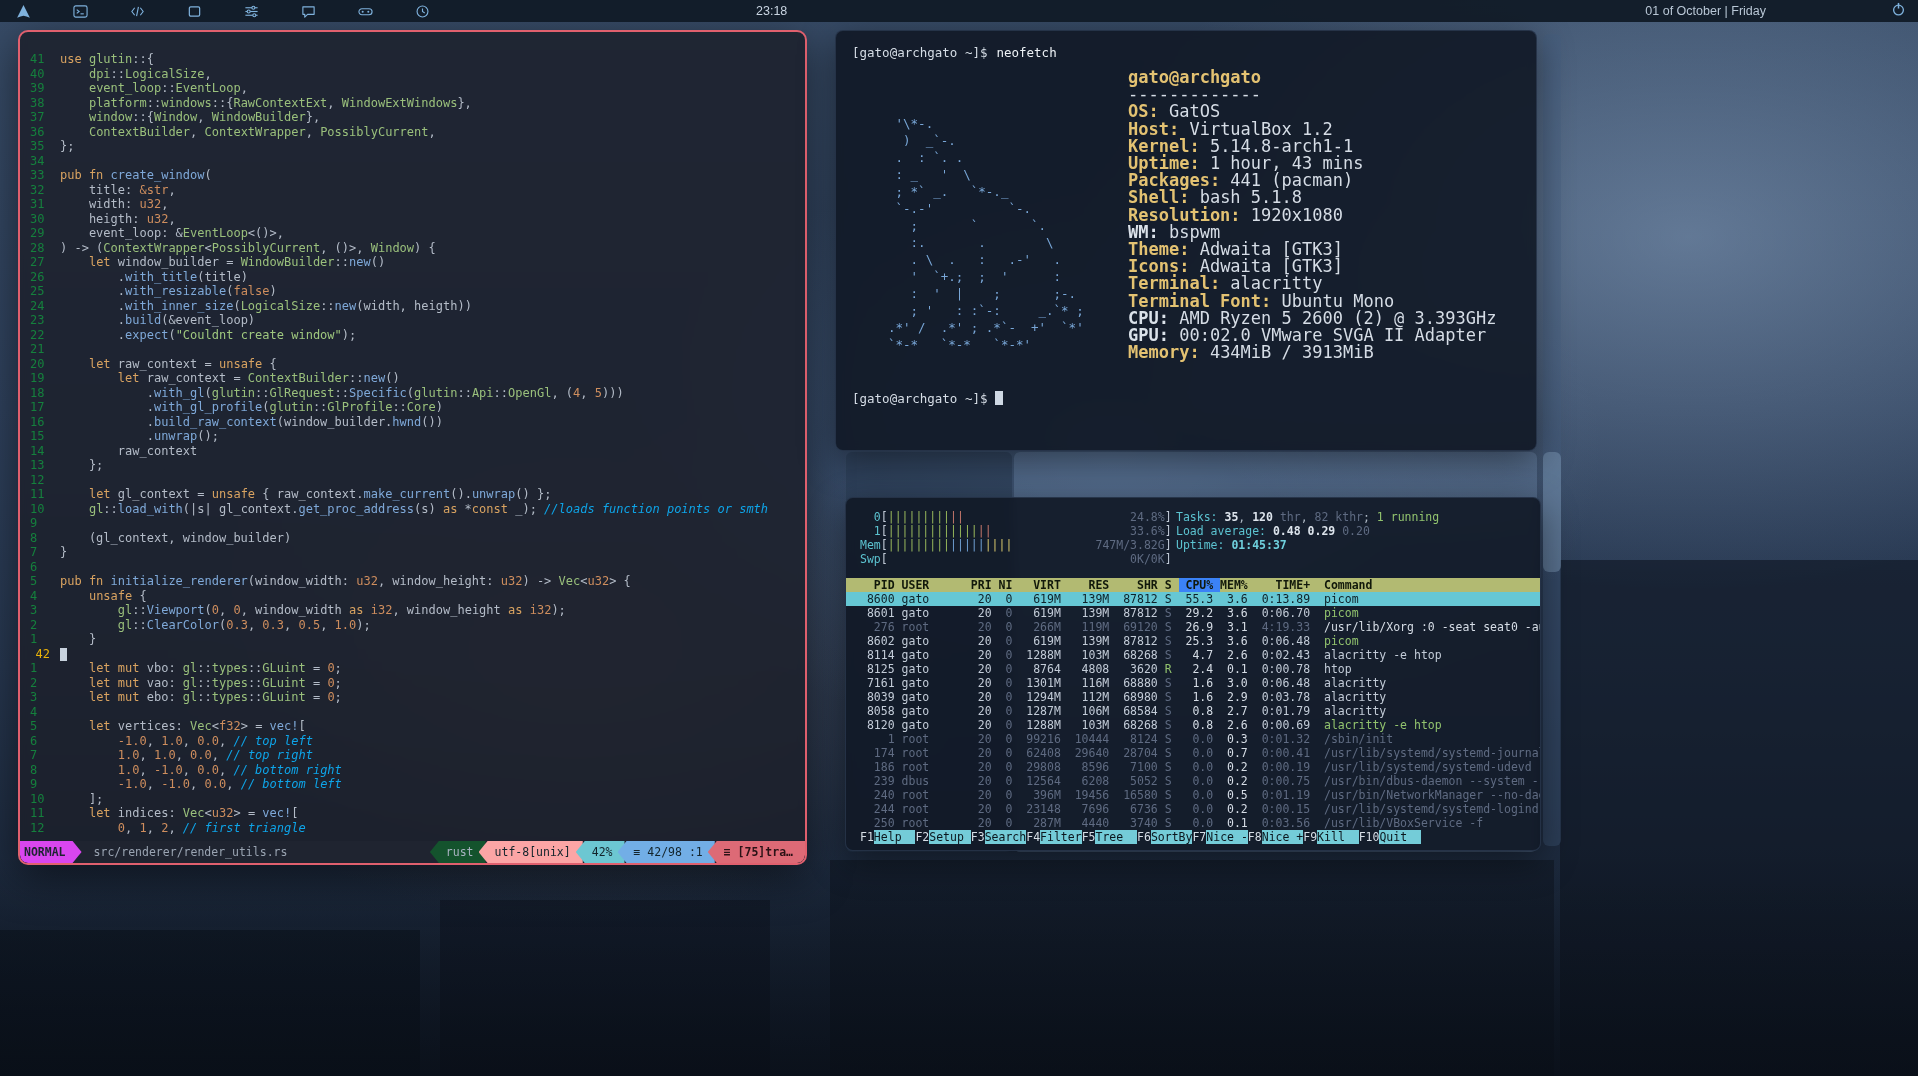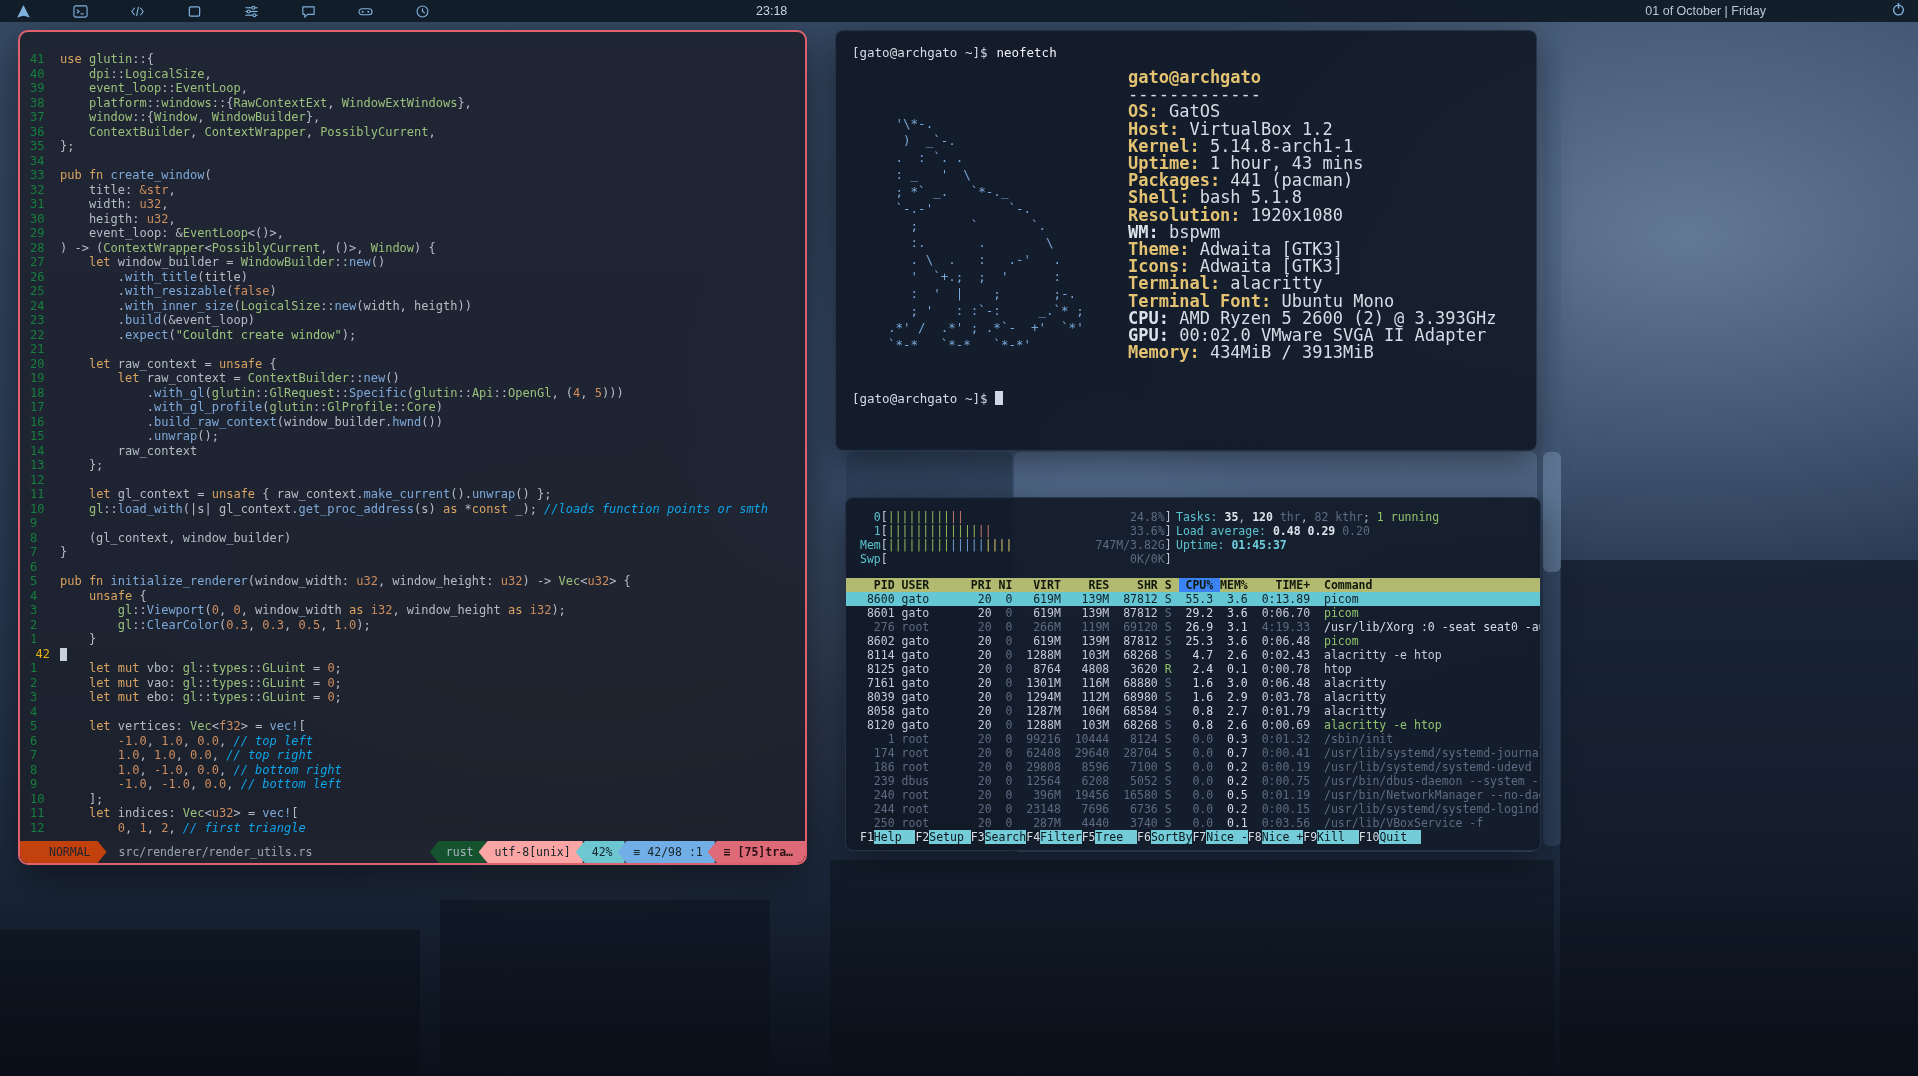--- a/index.html
+++ b/index.html
@@ -41,21 +41,21 @@
   .code-line{display:flex;height:14.5px;font-size:12px;line-height:14.5px}
   .ln{flex:none;width:30px;text-align:left;padding-right:10px;color:#15803d}
   .ln-cur{text-align:right;padding-left:2px;color:#eab308}
   .lc{flex:none;white-space:pre}
   .tok-k{color:#d9a361}.tok-g{color:#9ac07c}.tok-f{color:#7fa9d9}.tok-s{color:#9fc87f}
   .tok-c{color:#0ea5e9;font-style:italic}.tok-n{color:#cf8e5e}.tok-y{color:#cf8e5e}.tok-p{color:#b4bcc8}
   .vim-cursor{display:inline-block;width:7px;height:13px;background:#c8d2de;transform:translateY(1px)}
   .statusline{position:absolute;left:0;right:0;bottom:0;height:22px;display:flex;align-items:stretch;
     background:rgba(32,37,49,.95);font-size:11.5px;line-height:22px;
     border-radius:0 0 8px 8px;overflow:hidden}
-  .sl-mode{background:#c2410c;color:#1d2430;font-weight:normal;padding:0 16px 0 29px;
+  .sl-mode{background:#d946ef;color:#1d2430;font-weight:bold;padding:0 16px 0 4px;
     clip-path:polygon(0 0,calc(100% - 9px) 0,100% 50%,calc(100% - 9px) 100%,0 100%)}
   .sl-file{color:#9aa4b2;margin-left:12px}
   .sl-fill{flex:1}
   .sl-right{display:flex}
   .sl-seg{padding:0 12px 0 16px;margin-left:-7px;
     clip-path:polygon(9px 0,100% 0,100% 100%,9px 100%,0 50%)}
   .seg-gray{background:#14532d;color:#a8b2c0}
   .seg-cyan{background:#fca5a5;color:#13242b}
   .seg-cyan2{background:#6cc7d2;color:#13242b}
   .seg-blue{background:#72aee6;color:#13242b}

